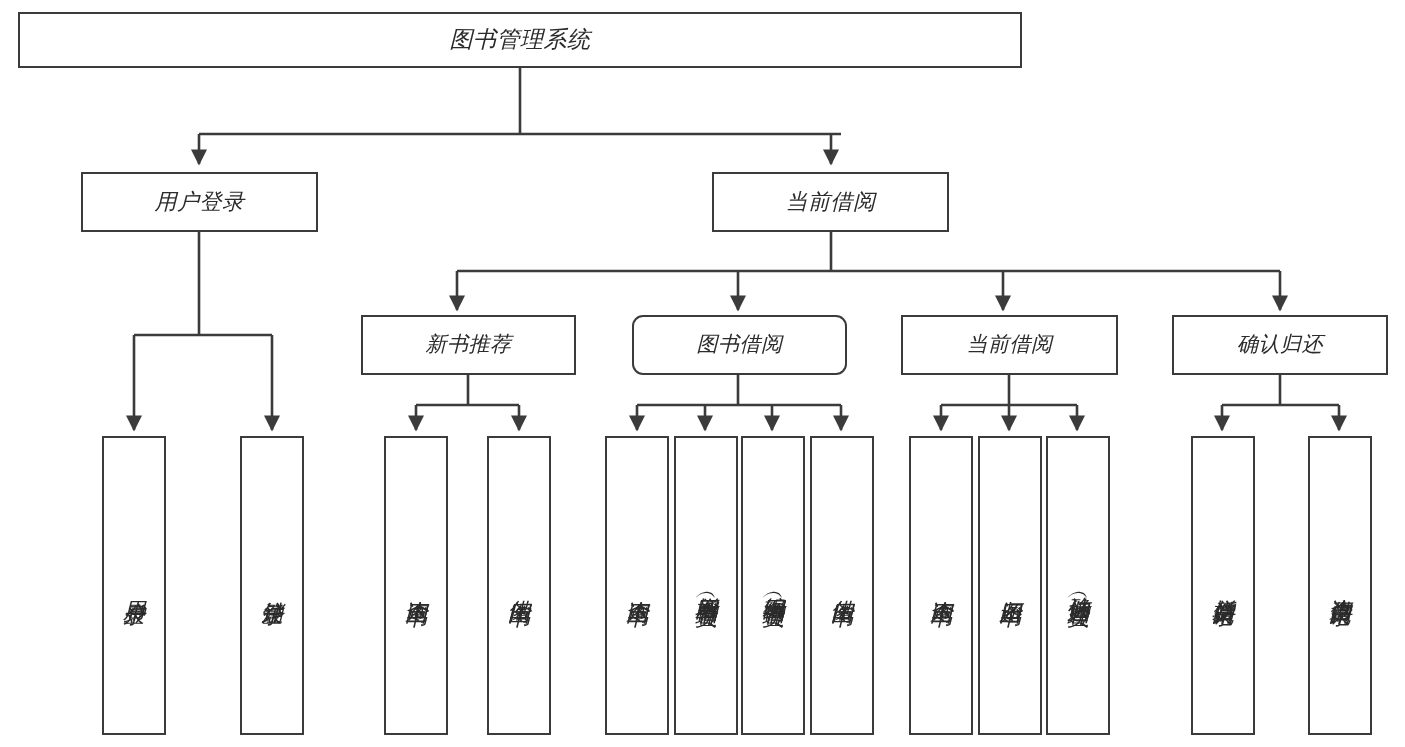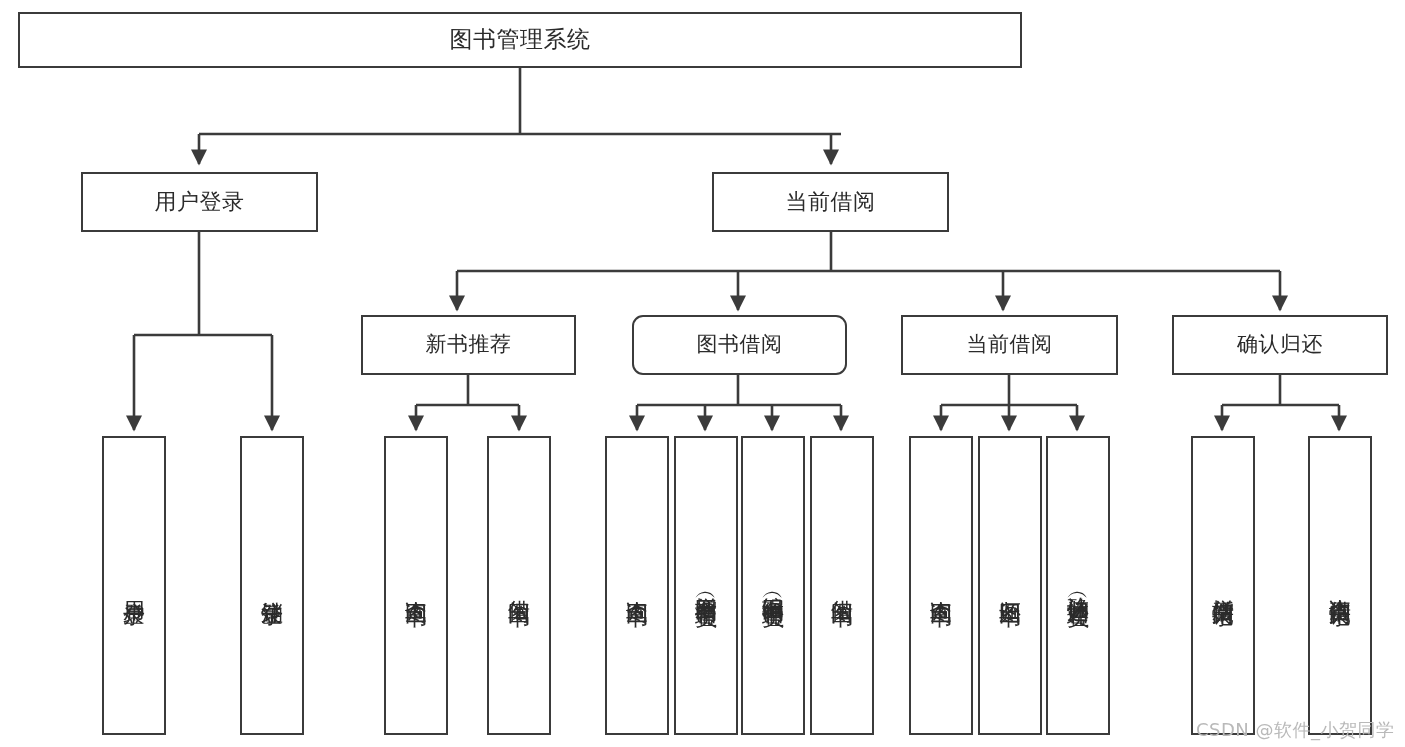--- a/index.html
+++ b/index.html
@@ -34,20 +34,21 @@
     display: flex;
     align-items: center;
     justify-content: center;
     color: #2b2b2b;
   }
   .node .lbl {
     display: block;
     text-align: center;
     line-height: 1.12;
     letter-spacing: 0.5px;
+    font-style: italic;
   }
   .node.root .lbl      { font-size: 23px; }
   .node.level2 .lbl    { font-size: 22px; }
   .node.level3 .lbl    { font-size: 21px; }
   .node.leaf {
     border-width: 2.5px;
   }
   .node.leaf .lbl {
     font-size: 22px;
     writing-mode: vertical-rl;
@@ -180,15 +181,14 @@
     <span class="lbl">确认归还（管理员）</span>
   </div>
 
   <div class="node leaf" style="left:1191px; top:436px; width:64px; height:299px;">
     <span class="lbl">新增借阅记录</span>
   </div>
   <div class="node leaf" style="left:1308px; top:436px; width:64px; height:299px;">
     <span class="lbl">查询借阅记录</span>
   </div>
 
-  <div class="watermark" style="left:1196px; top:718px;">CSDN @软件_小贺同学</div>
 
 </div>
 
 </body></html>

